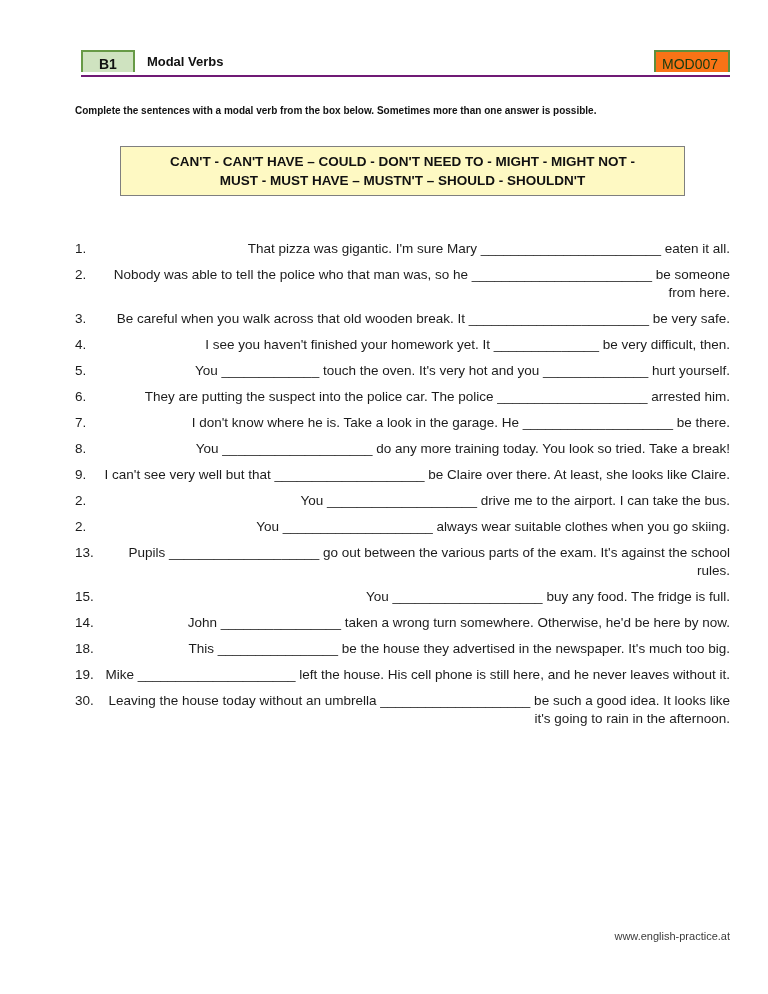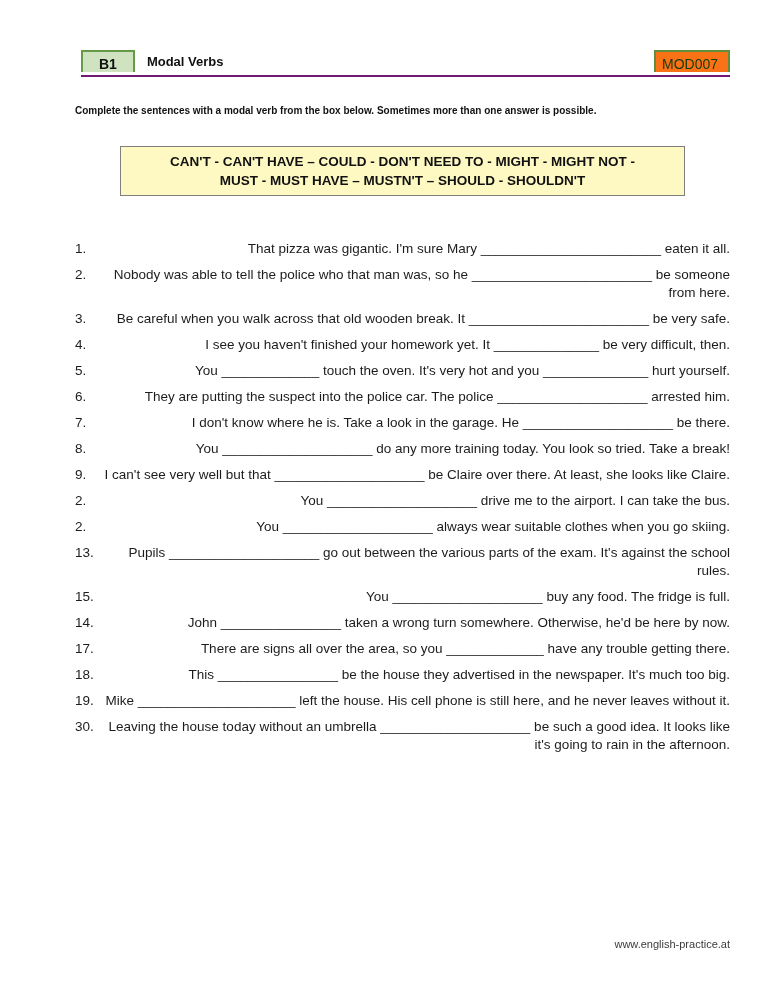--- a/index.html
+++ b/index.html
@@ -95,21 +95,21 @@
   .qtext {
     flex: 1;
     max-width: 632px;
     text-align: right;
   }
 
   
   .footer {
     position: absolute;
     right: 38px;
-    bottom: 44px;
+    bottom: 52px;
     font-size: 11px;
     color: #3b3b3b;
   }
 </style>
 </head>
 <body>
 
 <div class="page">
 
   <div class="header">
@@ -176,24 +176,20 @@
     </li>
     <li class="q">
       <span class="qnum">15.</span>
       <span class="qtext">You ____________________ buy any food. The fridge is full.</span>
     </li>
     <li class="q">
       <span class="qnum">14.</span>
       <span class="qtext">John ________________ taken a wrong turn somewhere. Otherwise, he'd be here by now.</span>
     </li>
     <li class="q">
-      <span class="qnum">17.</span>
-      <span class="qtext">There are signs all over the area, so you _____________ have any trouble getting there.</span>
-    </li>
-    <li class="q">
       <span class="qnum">18.</span>
       <span class="qtext">This ________________ be the house they advertised in the newspaper. It's much too big.</span>
     </li>
     <li class="q">
       <span class="qnum">19.</span>
       <span class="qtext">Mike _____________________ left the house. His cell phone is still here, and he never leaves without it.</span>
     </li>
     <li class="q">
       <span class="qnum">30.</span>
       <span class="qtext">Leaving the house today without an umbrella ____________________ be such a good idea. It looks like it's going to rain in the afternoon.</span>

